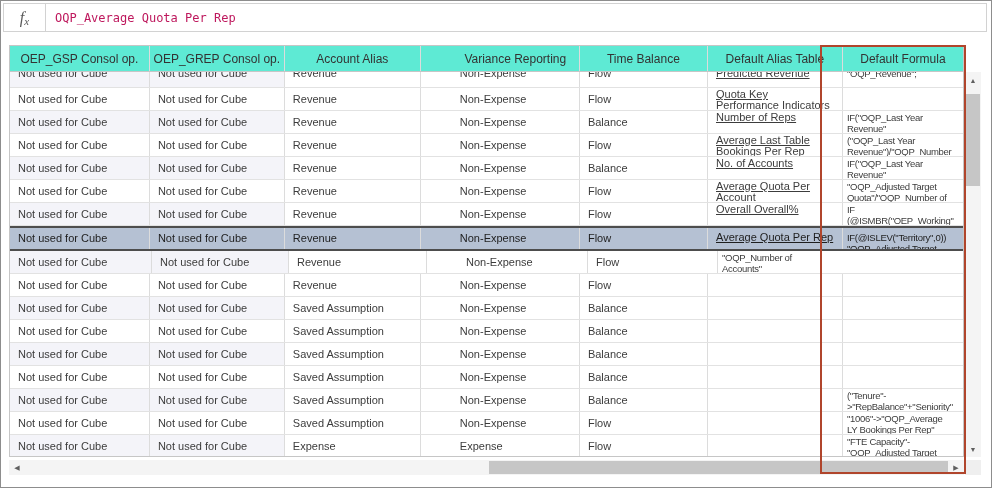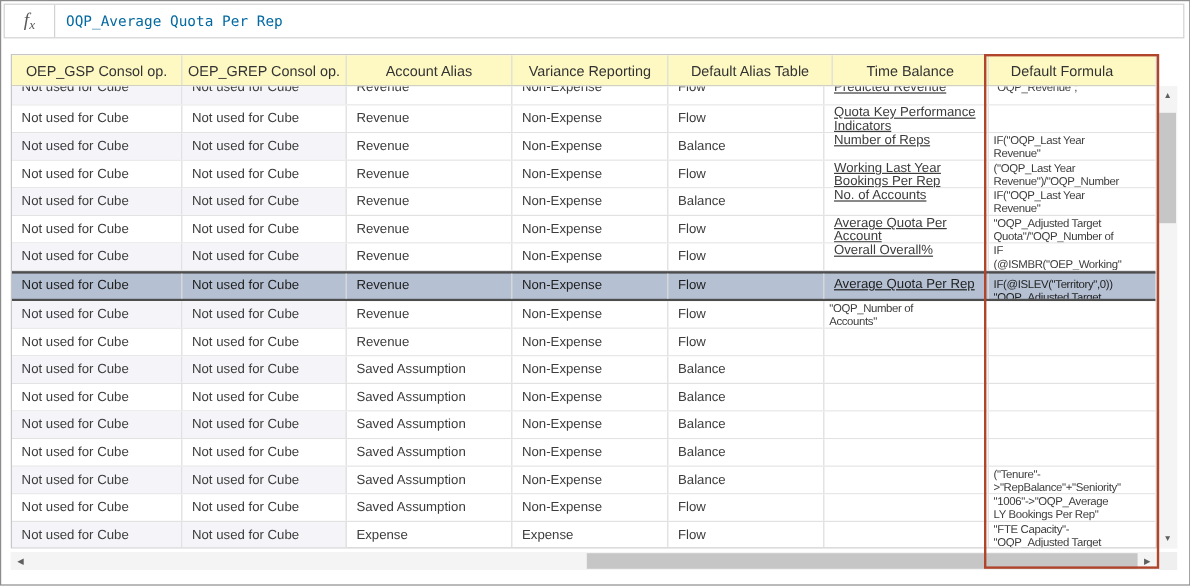--- a/index.html
+++ b/index.html
@@ -6,35 +6,35 @@
   html, body { width: 992px; height: 488px; }
   body { font-family: "Liberation Sans", sans-serif; background: #fff; }
 
   .frame { position: relative; width: 992px; height: 488px; background: #fff; border: 1px solid #8d8d8d; overflow: hidden; }
 
   
   .formula-bar { position: absolute; left: 2px; top: 2px; width: 984px; height: 29px; border: 1px solid #d2d2d2; display: flex; background: #fff; }
   .fx-box { width: 42px; border-right: 1px solid #d2d2d2; display: flex; align-items: center; justify-content: center; color: #5a5a5a; font-family: "Liberation Serif", serif; font-style: italic; }
   .fx-f { font-size: 16px; }
   .fx-x { font-size: 11px; position: relative; top: 3px; }
-  .formula-input { flex: 1; display: flex; align-items: center; padding-left: 9px; font-family: "DejaVu Sans Mono", monospace; font-size: 12px; color: #0369a1; }
+  .formula-input { flex: 1; display: flex; align-items: center; padding-left: 9px; font-family: "DejaVu Sans Mono", monospace; font-size: 12px; color: #be185d; }
 
   
   .grid { position: absolute; left: 8px; top: 44px; width: 955px; height: 412px; border: 1px solid #c6c6c6; background: #fff; overflow: hidden; }
-  .thead { display: flex; height: 26px; border-bottom: 1px solid #c6c6c6; background: #fef9c3; }
+  .thead { display: flex; height: 26px; border-bottom: 1px solid #c6c6c6; background: #5eead4; }
   .hcell { display: flex; align-items: center; justify-content: center; font-size: 12px; color: #333; border-right: 1px solid #dcdcdc; overflow: hidden; text-align: center; }
   .hcell:last-child { border-right: none; }
 
   .trow { display: flex; height: 23px; border-bottom: 1px solid #e2e2e2; background: #fff; }
   .cell { padding: 6px 8px 0 8px; font-size: 11px; line-height: 11px; color: #3c3c3c; border-right: 1px solid #dcdcdc; overflow: hidden; }
   .cell:last-child { border-right: none; }
   .ct { display: block; }
 
   .c1 { width: 142px; } .c2 { width: 137px; } .c3 { width: 138px; }
-  .c4 { width: 130px; } .c5 { width: 130px; } .c6 { width: 137px; } .c7 { width: 122px; }
+  .c4 { width: 130px; margin-left: 31px; } .c5 { width: 130px; } .c6 { width: 137px; } .c7 { width: 122px; }
 
   .cell.c6 { padding: 1px 8px 0 8px; line-height: 11px; text-decoration: underline; }
   .cell.c7 { padding: 1px 3px 0 4px; font-size: 9.5px; line-height: 11px; letter-spacing: -0.3px; }
   .c7 .ct { white-space: pre-wrap; }
 
   .alt .c1, .alt .c2 { background: #f4f4f9; }
 
   .partial { height: 16px; }
   .partial .cell { padding-top: 0; }
   .partial .ct { position: relative; top: -4px; }
@@ -71,22 +71,22 @@
     </div>
     <div class="formula-input">OQP_Average Quota Per Rep</div>
   </div>
 
   <div class="grid">
     <div class="thead">
       <div class="hcell c1">OEP_GSP Consol op.</div>
       <div class="hcell c2">OEP_GREP Consol op.</div>
       <div class="hcell c3">Account Alias</div>
       <div class="hcell c4">Variance Reporting</div>
+      <div class="hcell c5">Time Balance</div>
       <div class="hcell c6">Default Alias Table</div>
-      <div class="hcell c5">Time Balance</div>
       <div class="hcell c7">Default Formula</div>
     </div>
     <div class="tbody">
         <div class="trow partial alt">
     <div class="cell c1">
             <span class="ct">Not used for Cube</span>
           </div>
     <div class="cell c2">
             <span class="ct">Not used for Cube</span>
           </div>
@@ -163,21 +163,21 @@
     <div class="cell c3">
             <span class="ct">Revenue</span>
           </div>
     <div class="cell c4">
             <span class="ct">Non-Expense</span>
           </div>
     <div class="cell c5">
             <span class="ct">Flow</span>
           </div>
     <div class="cell c6">
-            <span class="ct">Working Last Year Bookings Per Rep</span>
+            <span class="ct">Average Last Table Bookings Per Rep</span>
           </div>
     <div class="cell c7">
             <span class="ct">("OQP_Last Year
 Revenue")/"OQP_Number</span>
           </div>
   </div>
         <div class="trow alt">
     <div class="cell c1">
             <span class="ct">Not used for Cube</span>
           </div>

